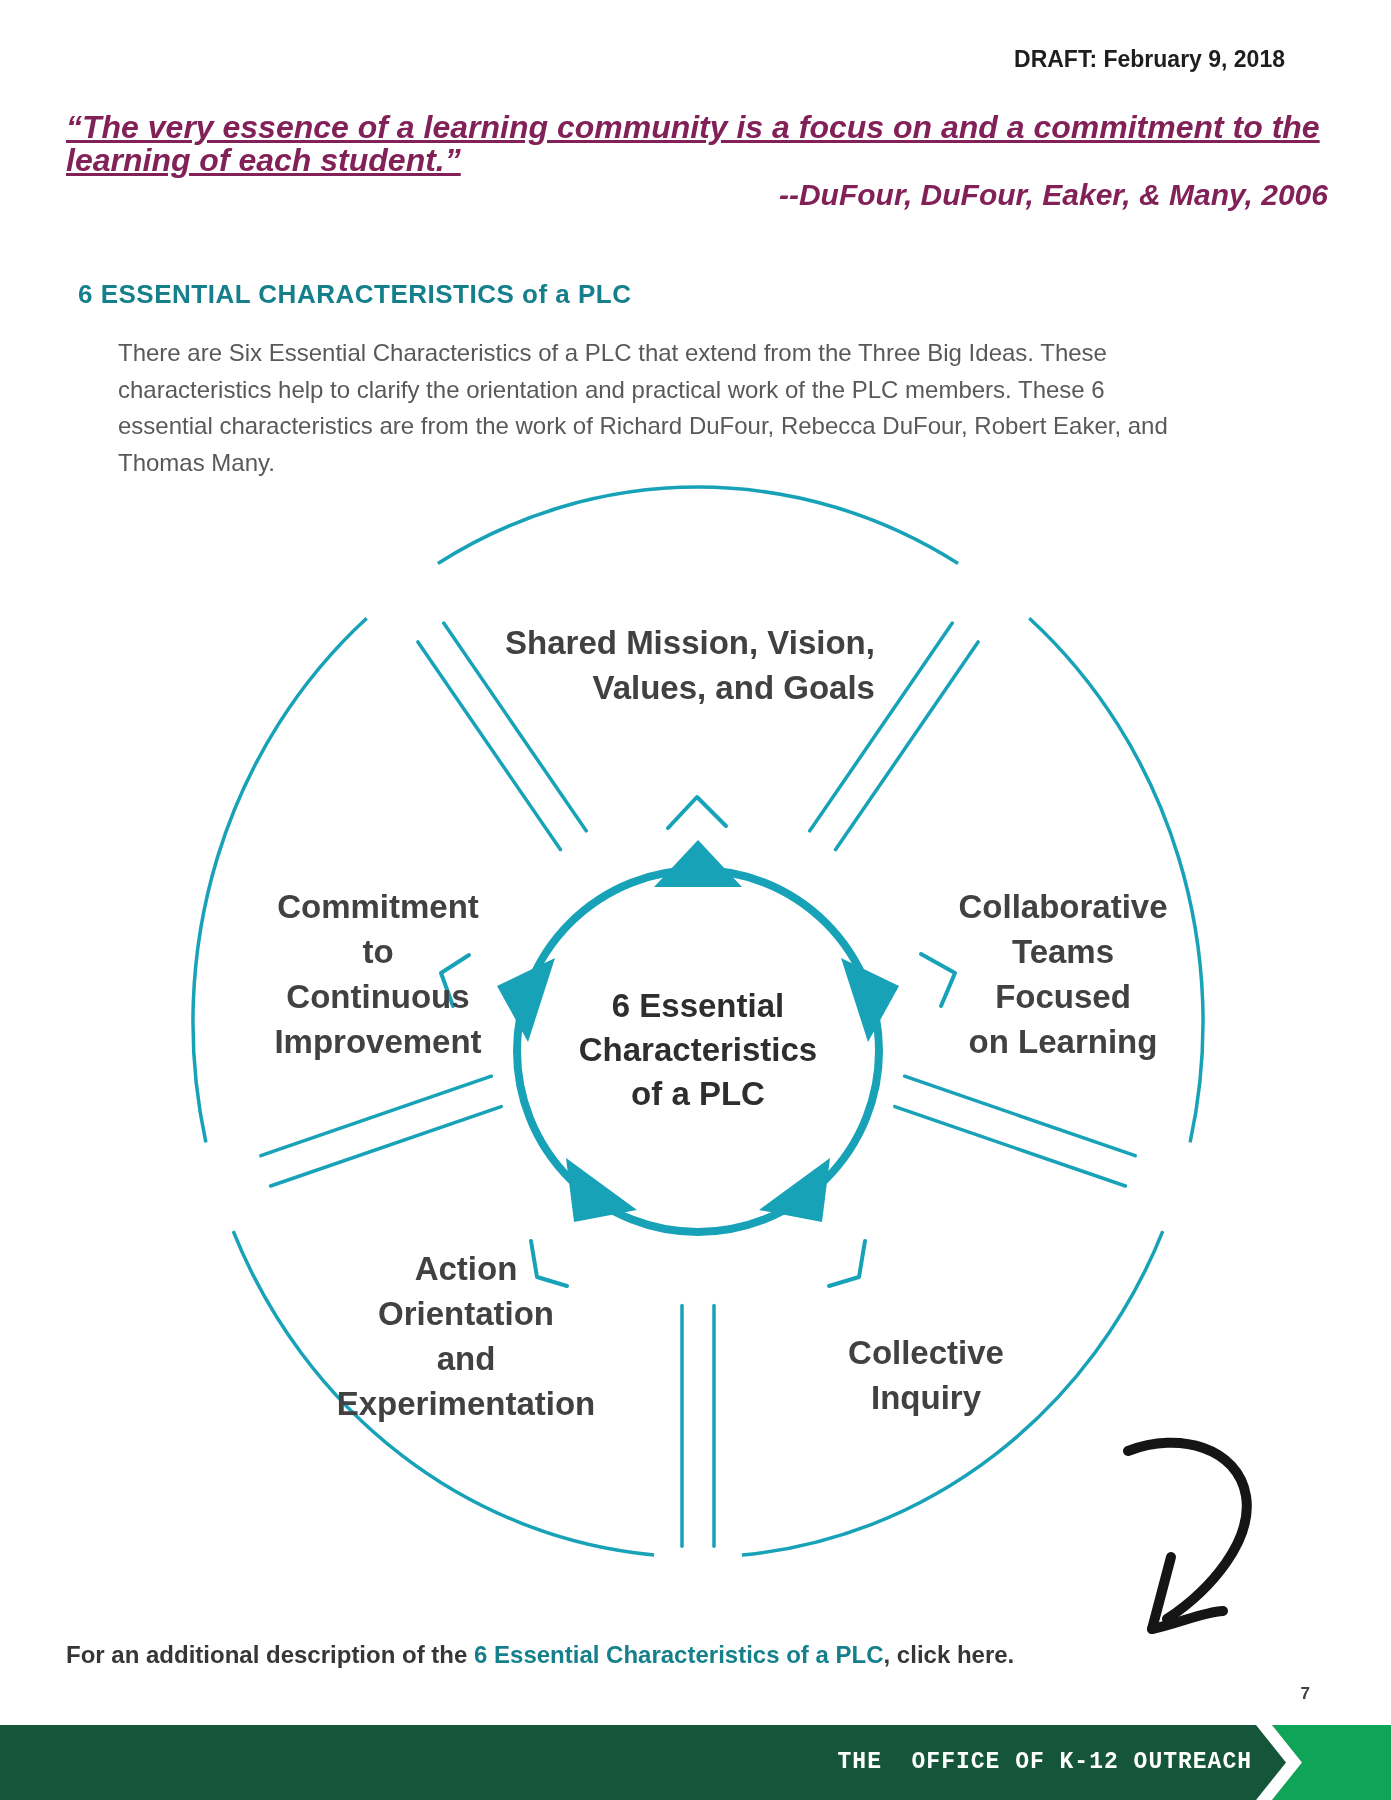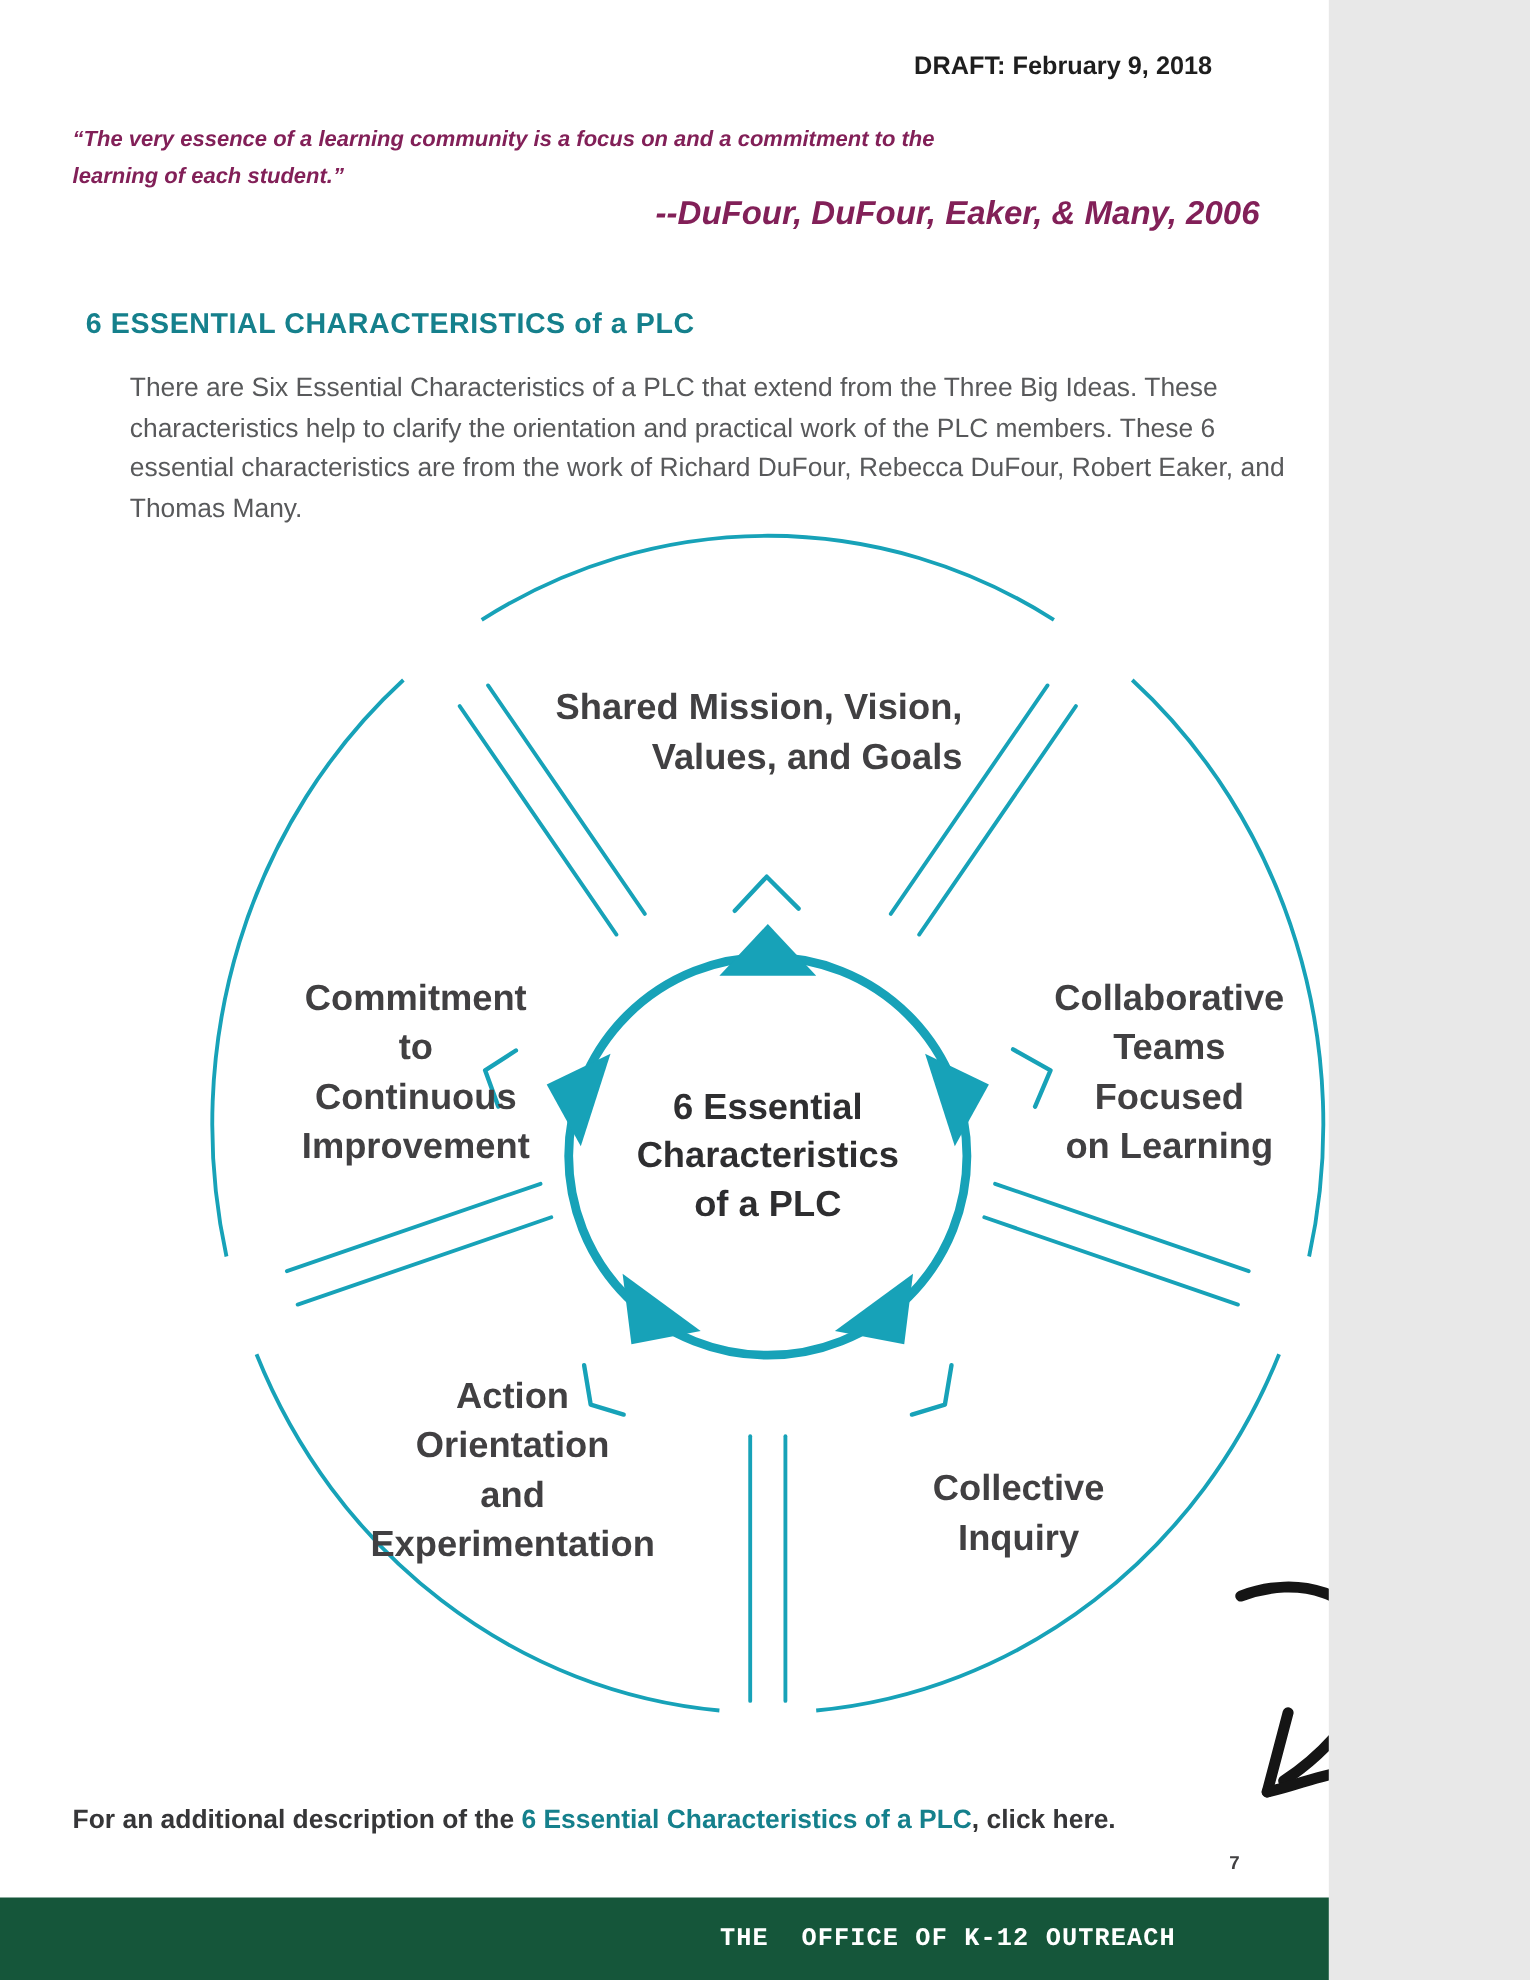--- a/index.html
+++ b/index.html
@@ -1,21 +1,21 @@
 <!DOCTYPE html>
 <html><head>
 <meta charset="utf-8">
 <style>
   html,body{margin:0;padding:0;background:#e8e8e8;}
-  #page{position:relative;width:1208px;height:1800px;background:#ffffff;overflow:hidden;
+  #page{position:relative;width:1391px;height:1800px;background:#ffffff;overflow:hidden;
         font-family:"Liberation Sans",sans-serif;}
   .abs{position:absolute;}
   #draft{top:46px;right:106px;font-size:23px;font-weight:bold;color:#1e1e1e;}
-  #quote{top:111px;left:66px;font-size:20px;font-weight:bold;font-style:italic;
-         color:#822058;line-height:33px;white-space:pre-line;}
+  #quote{top:111px;left:66px;font-size:32px;font-weight:bold;font-style:italic;
+         color:#822058;line-height:33px;white-space:pre-line;text-decoration:underline;}
   #attribution{top:178px;right:63px;font-size:30px;font-weight:bold;font-style:italic;color:#822058;}
   #heading{top:279px;left:78px;font-size:26px;font-weight:bold;color:#15808C;letter-spacing:0.5px;}
   #paragraph{top:335px;left:78px;width:1120px;font-size:24px;line-height:36.5px;
              color:#58595B;white-space:pre-line;margin-left:40px;}
   .wheel-label{position:absolute;transform:translateX(-50%);text-align:center;
                font-weight:bold;color:#414042;font-size:33px;line-height:45px;white-space:pre-line;}
   #label-top{left:690px;top:620px;text-align:right;}
   #label-right{left:1063px;top:884px;}
   #label-left{left:331px;top:884px;margin-left:47px;}
   #label-bottom-left{left:466px;top:1246px;}

